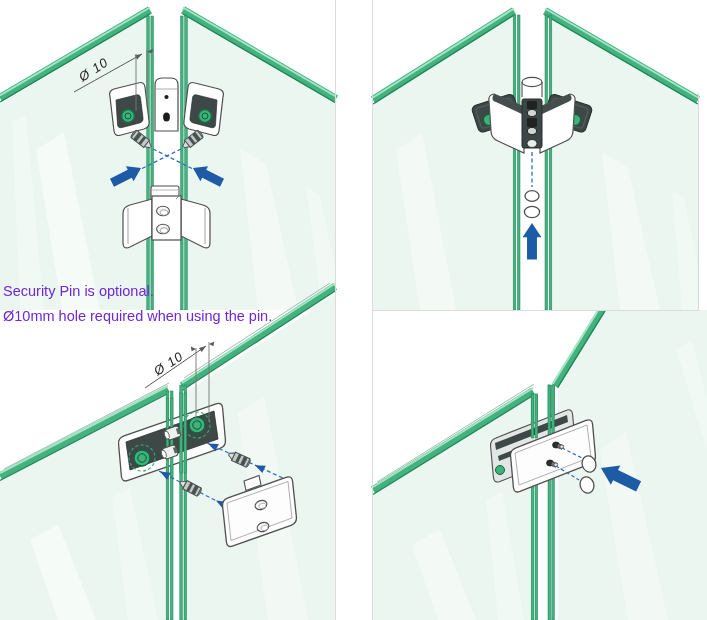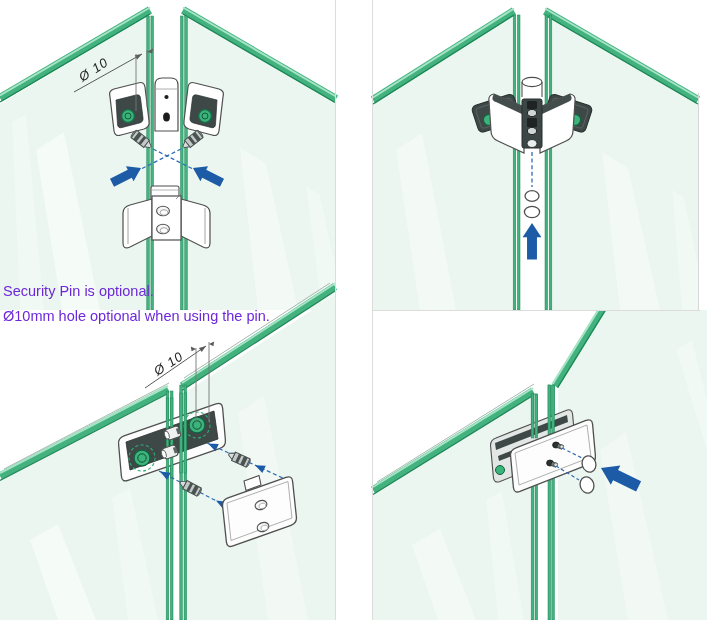--- a/index.html
+++ b/index.html
@@ -334,17 +334,17 @@
     <g>
       <use href="#arrowStraight" transform="translate(247,158) rotate(206) scale(1.35)" fill="#1d5ba7"></use>
     </g>
   </svg>
 
   <div class="vline" id="vline-left"></div>
   <div class="vline" id="vline-right"></div>
   <div id="hline-tr"></div>
 
   <div class="note" id="note1">Security Pin is optional.</div>
-  <div class="note" id="note2">Ø10mm hole optional when using the pin.</div>
+  <div class="note" id="note2">Ø10mm hole required when using the pin.</div>
   <div class="dim-label" id="dim-tl">Ø 10</div>
   <div class="dim-label" id="dim-bl">Ø 10</div>
 
 </div>
 
 </body></html>

